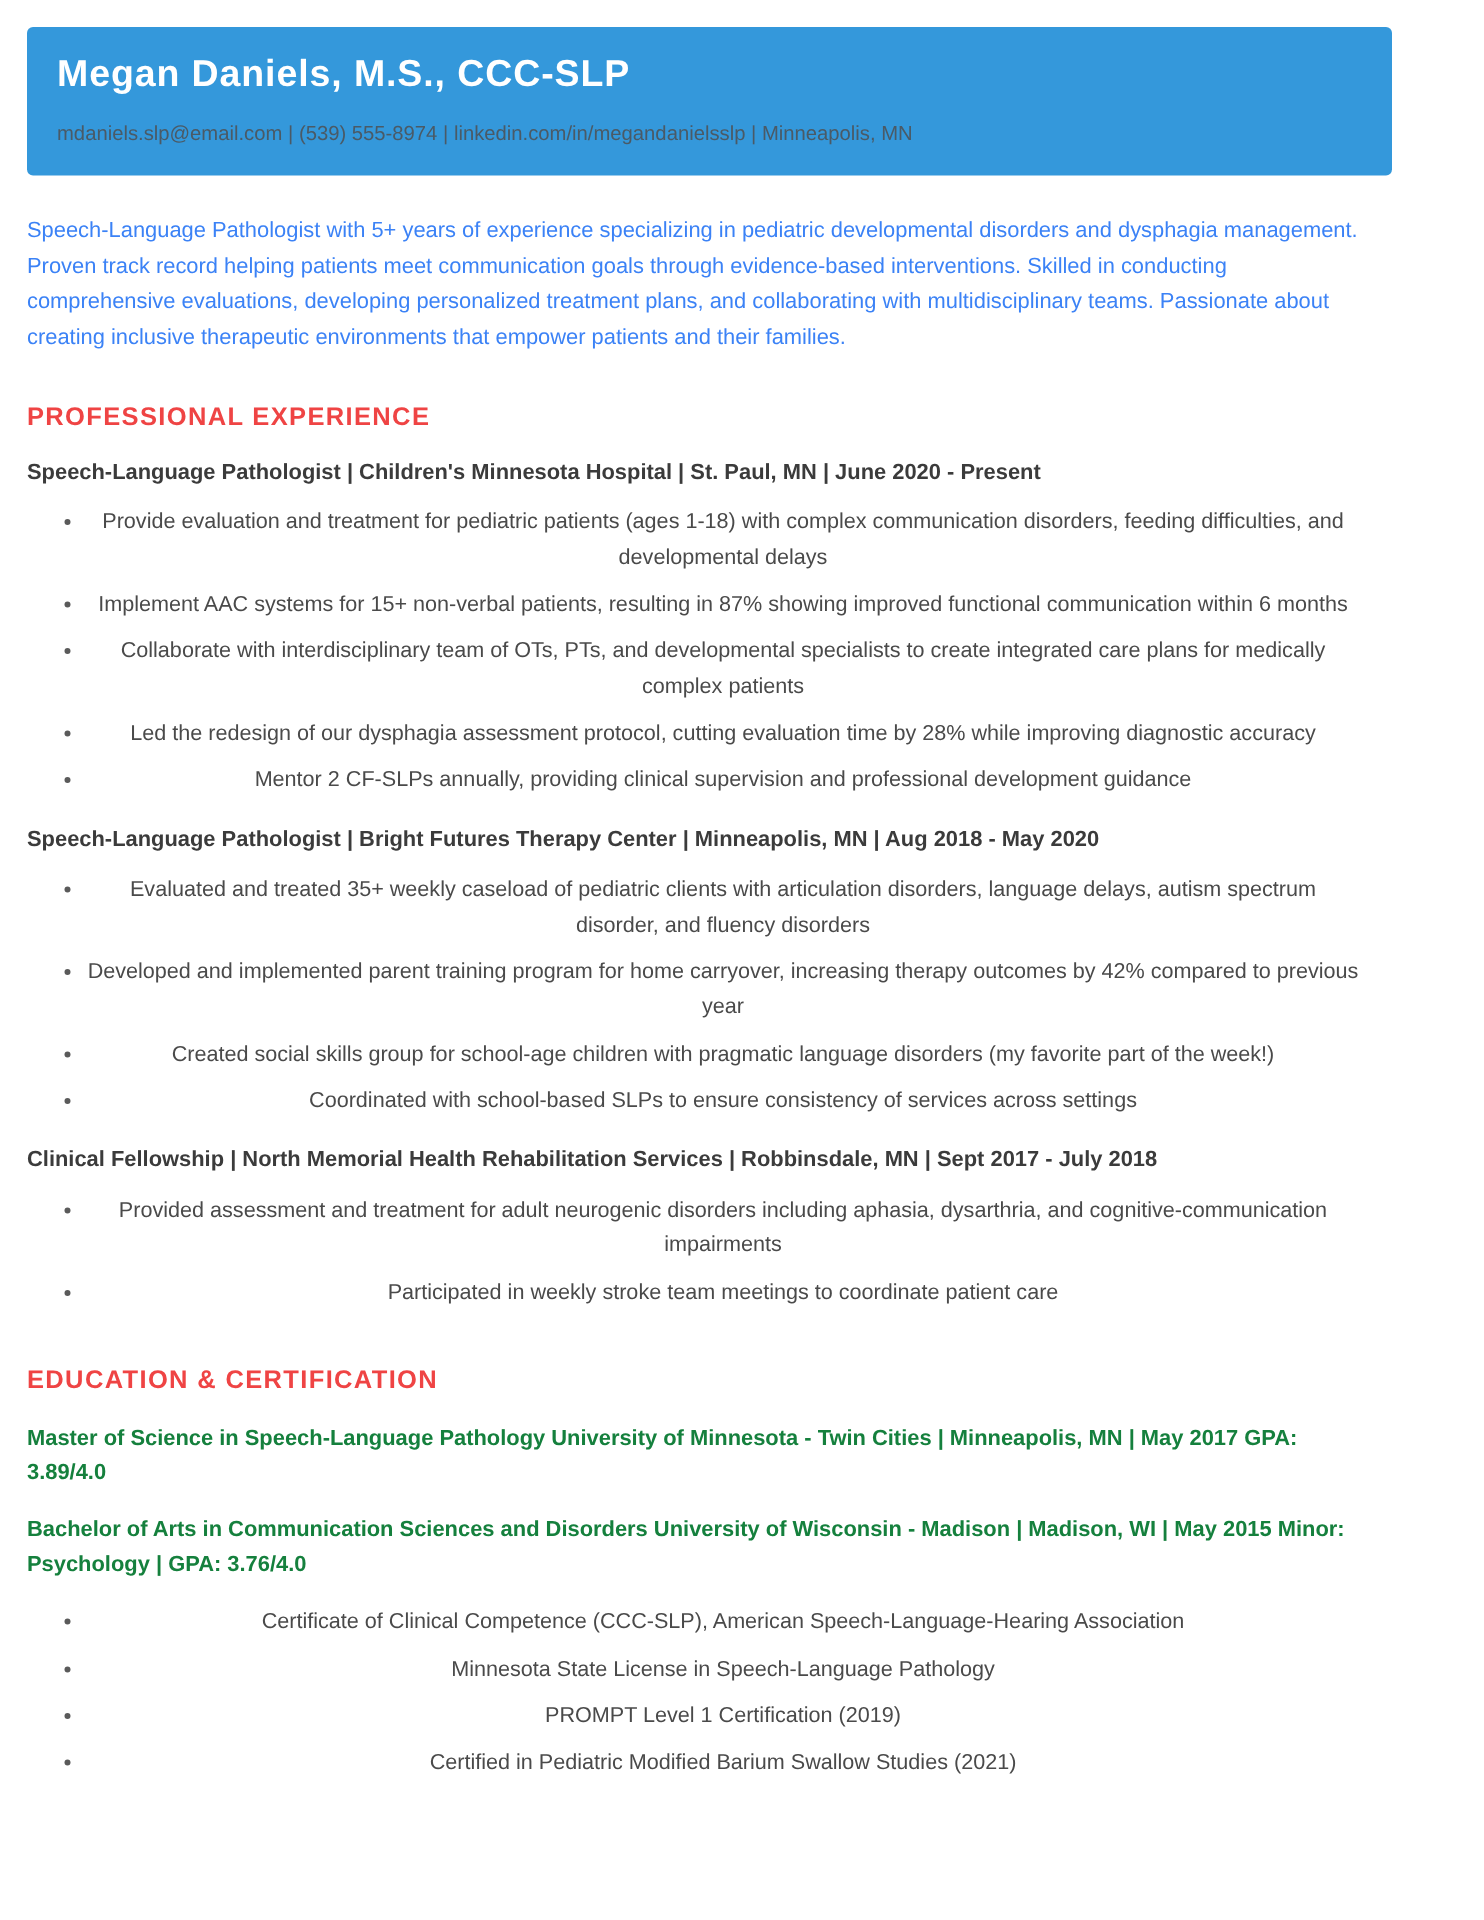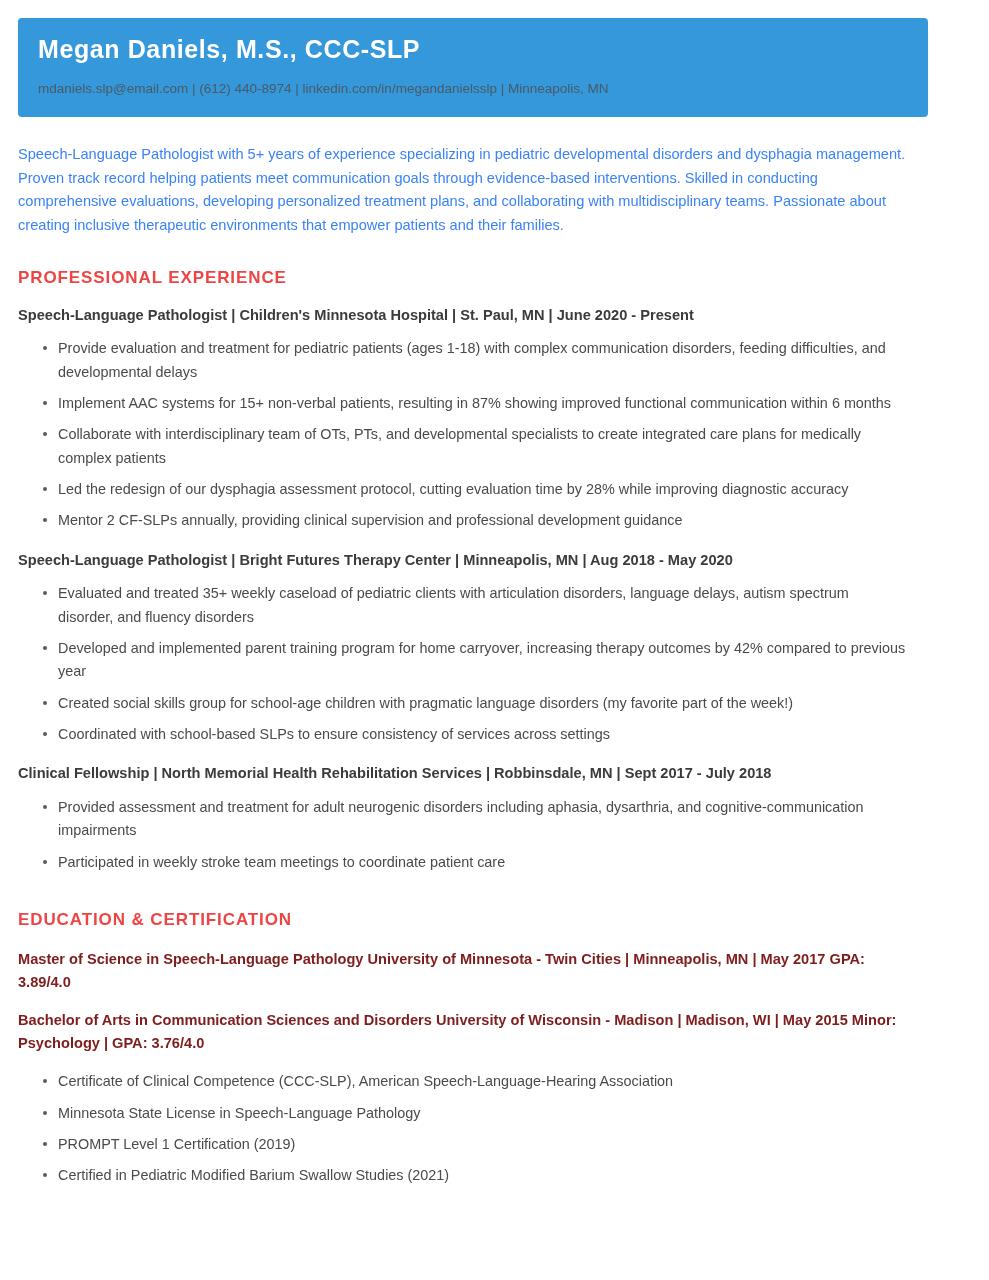--- a/index.html
+++ b/index.html
@@ -72,20 +72,21 @@
     font-size: 14.6px;
     font-weight: bold;
     color: #3b3b3b;
     margin: 0 0 12px 0;
     line-height: 1.35;
   }
   ul.bullets {
     list-style: none;
     margin: 11px 0 18px 0;
     padding: 0;
+    text-align: center;
   }
   ul.bullets li {
     position: relative;
     font-size: 14.4px;
     line-height: 1.62;
     color: #4a4a4a;
     padding-left: 40px;
     margin-bottom: 8px;
     padding-right: 22px;
   }
@@ -97,40 +98,40 @@
     width: 4px;
     height: 4px;
     background: #5a5a5a;
     border-radius: 50%;
   }
 
   
   .edu-entry {
     font-size: 14.6px;
     font-weight: bold;
-    color: #7f1d1d;
+    color: #15803d;
     line-height: 1.55;
     margin: 0 0 16px 0;
     padding-right: 16px;
   }
   .cert-heading {
     font-size: 14.6px;
     font-weight: bold;
     color: #3b3b3b;
     margin: 0 0 14px 0;
   }
 </style>
 </head>
 <body>
 
 <div class="page">
 
   <div class="header-banner">
     <h1 class="candidate-name">Megan Daniels, M.S., CCC-SLP</h1>
-    <p class="contact-line">mdaniels.slp@email.com | (612) 440-8974 | linkedin.com/in/megandanielsslp | Minneapolis, MN</p>
+    <p class="contact-line">mdaniels.slp@email.com | (539) 555-8974 | linkedin.com/in/megandanielsslp | Minneapolis, MN</p>
   </div>
 
   <p class="summary">Speech-Language Pathologist with 5+ years of experience specializing in pediatric developmental disorders and dysphagia management. Proven track record helping patients meet communication goals through evidence-based interventions. Skilled in conducting comprehensive evaluations, developing personalized treatment plans, and collaborating with multidisciplinary teams. Passionate about creating inclusive therapeutic environments that empower patients and their families.</p>
 
   <div class="section">
     <h2 class="section-heading">PROFESSIONAL EXPERIENCE</h2>
 
     <div>
       <div class="job-title">Speech-Language Pathologist | Children's Minnesota Hospital | St. Paul, MN | June 2020 - Present</div>
       <ul class="bullets">

